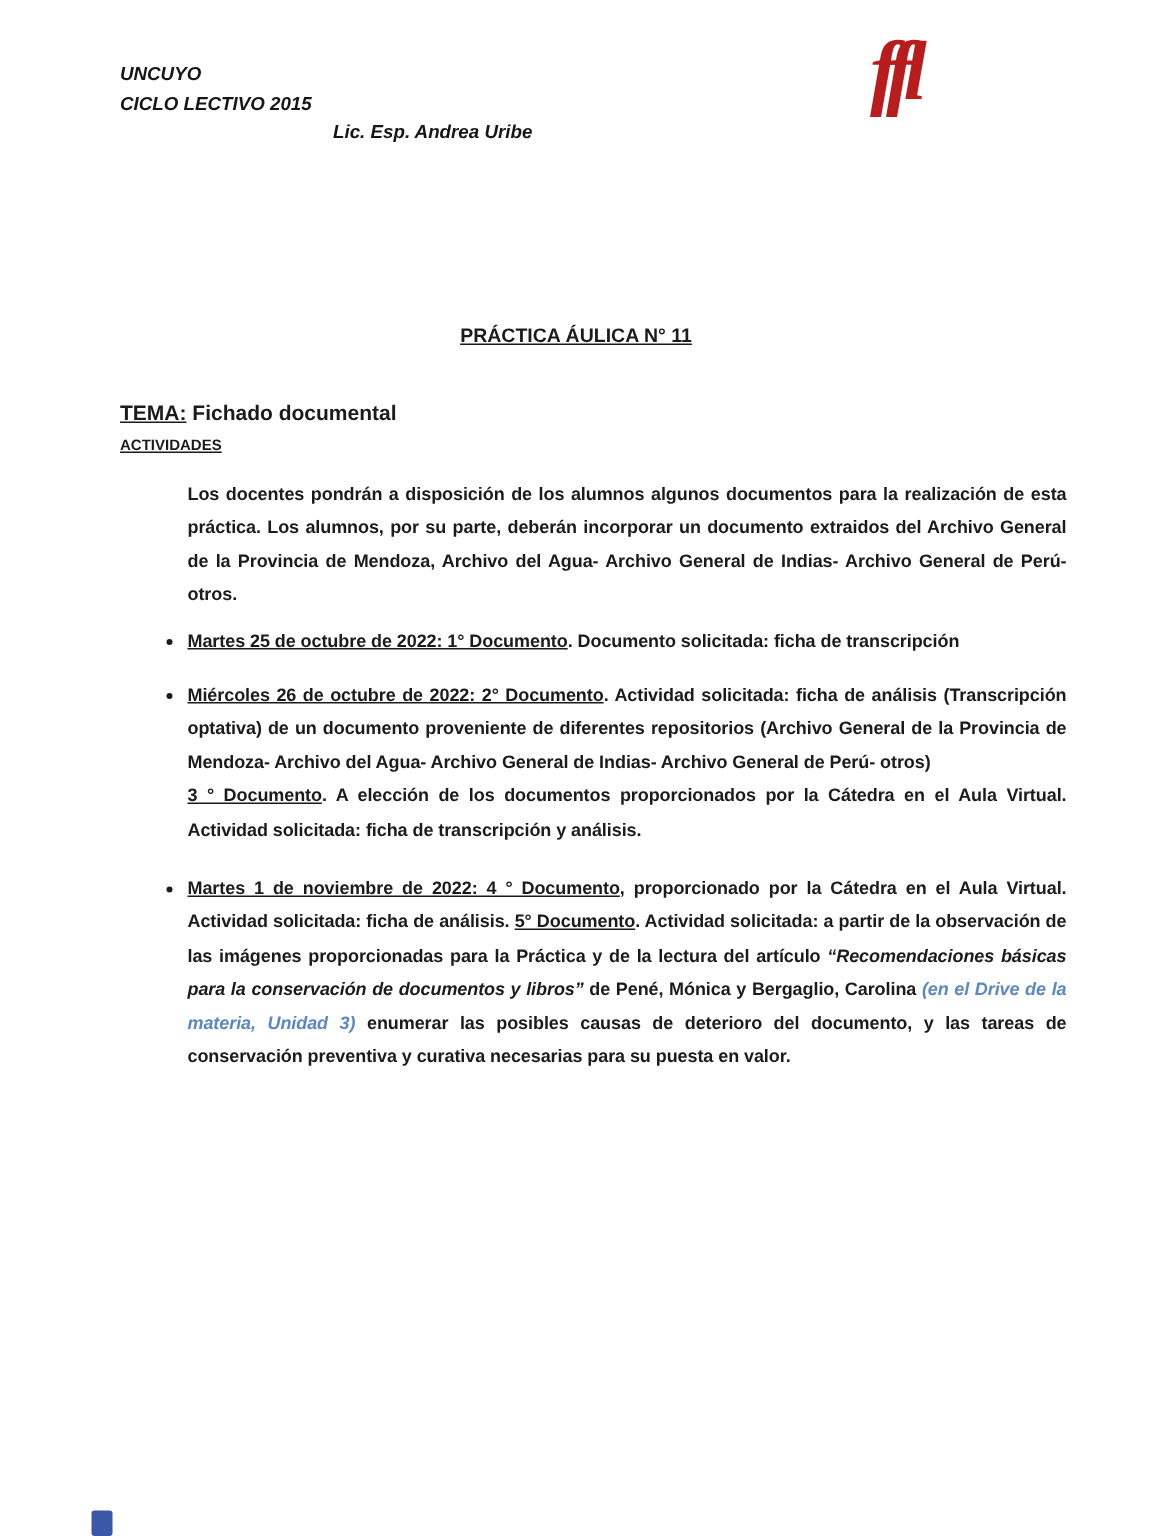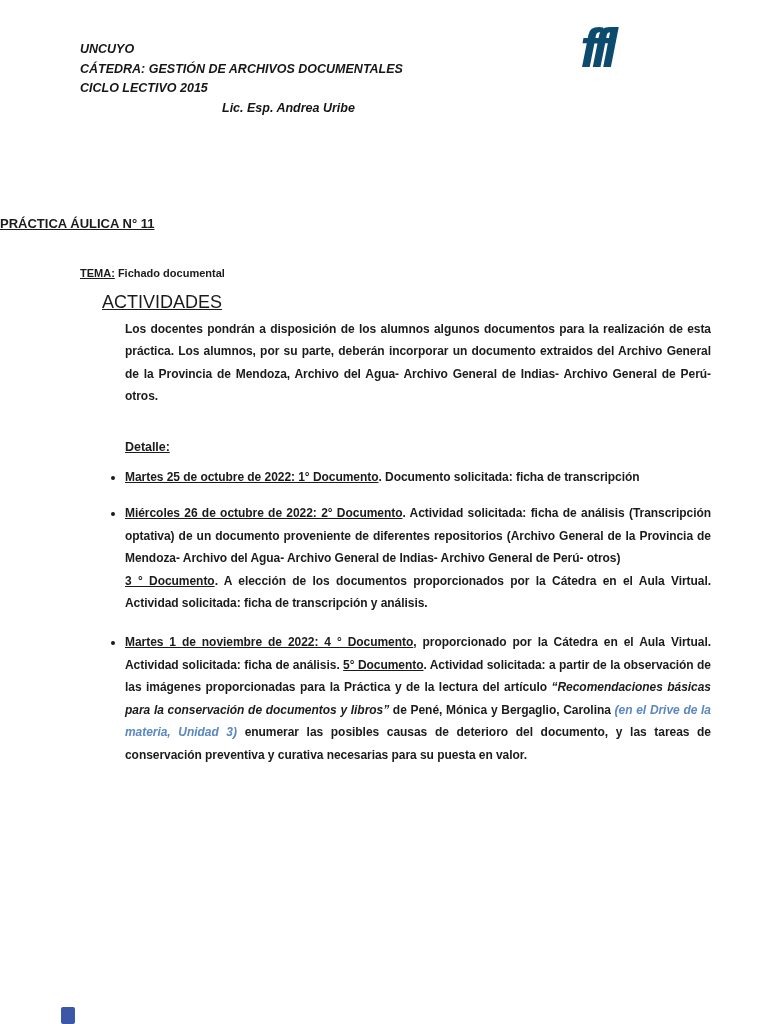--- a/index.html
+++ b/index.html
@@ -24,45 +24,44 @@
     font-weight:bold; font-style:italic;
     font-size:12.5px; line-height:19.5px;
     color:#161616;
     white-space:nowrap;
   }
   .hdr-indent { margin-left:142px; }
 
   
   .logo {
     position:absolute; left:580px; top:18px;
-    font-family:Liberation Sans, sans-serif;
+    font-family:Liberation Serif, serif;
     font-style:italic; font-weight:bold;
     font-size:56px; line-height:60px;
-    color:#0c4a6e;
+    color:#b91c1c;
     letter-spacing:-7px;
     user-select:none;
   }
 
   
   .title {
     position:absolute; left:0; top:216px; width:768px;
-    text-align:left;
+    text-align:center;
     font-weight:bold; font-size:13px;
   }
   .u { text-decoration:underline; }
 
   .tema-line {
     position:absolute; left:80px; top:267px;
-    font-weight:bold; font-size:11px;
+    font-weight:bold; font-size:14px;
   }
   .actividades-line {
     position:absolute; left:80px; top:292px;
-    font-weight:normal; font-size:18px;
+    font-weight:bold; font-size:10px;
     text-decoration:underline;
-    margin-left:22px;
   }
 
   
   .content {
     position:absolute; left:80px; top:318px; width:631px;
     font-size:12px; font-weight:bold;
     line-height:22.4px;
     letter-spacing:-0.05px;
     color:#1b1b1b;
   }
@@ -106,41 +105,39 @@
     border-radius:2px;
   }
 </style>
 </head>
 <body>
 
 <div class="page">
 
   <div class="doc-header">
     <div>UNCUYO</div>
-    <div>CÁTEDRA: GESTIÓN DE ARCHIVOS DOCUMENTALES</div>
     <div>CICLO LECTIVO 2015</div>
     <div class="hdr-indent">Lic. Esp. Andrea Uribe</div>
   </div>
 
   <div class="logo">ffl</div>
 
   <div class="title"><span class="u">PRÁCTICA ÁULICA N° 11</span></div>
 
   <div class="tema-line">
     <span class="u">TEMA:</span>
     <span>Fichado documental</span>
   </div>
 
   <div class="actividades-line">ACTIVIDADES</div>
 
   <div class="content">
 
     <p class="p1">Los docentes pondrán a disposición de los alumnos algunos documentos para la realización de esta práctica. Los alumnos, por su parte, deberán incorporar un documento extraidos del Archivo General de la Provincia de Mendoza,  Archivo del Agua- Archivo General de Indias- Archivo General de Perú- otros.</p>
 
-    <p class="detalle-heading">Detalle:</p>
 
     <ul>
       <li><span class="u">Martes 25 de octubre de 2022: 1° Documento</span><span>. Documento solicitada: ficha de transcripción</span></li>
 
       <li><span class="u">Miércoles 26 de octubre de 2022: 2° Documento</span><span>. Actividad solicitada: ficha de análisis (Transcripción optativa) de un documento proveniente de diferentes repositorios (Archivo General de la Provincia de Mendoza- Archivo del Agua- Archivo General de Indias- Archivo General de Perú- otros)</span><br><span class="u">3 ° Documento</span><span>. A elección de los documentos proporcionados por la Cátedra en el Aula Virtual. Actividad solicitada: ficha de transcripción y análisis.</span></li>
 
       <li><span class="u">Martes 1 de noviembre de 2022: 4 ° Documento</span><span>, proporcionado por la Cátedra en el Aula Virtual. Actividad solicitada:  ficha de análisis.  </span><span class="u">5° Documento</span><span>. Actividad solicitada: a partir de la observación de las imágenes proporcionadas para la Práctica y de la lectura del artículo </span><span class="article-quote">“Recomendaciones básicas para la conservación de documentos y libros”</span><span> de Pené, Mónica y Bergaglio, Carolina </span><span class="drive-note">(en el Drive de la materia, Unidad 3)</span><span>  enumerar las posibles causas de deterioro del documento, y las tareas de conservación preventiva y curativa necesarias para su puesta en valor.</span></li>
     </ul>
 
   </div>

